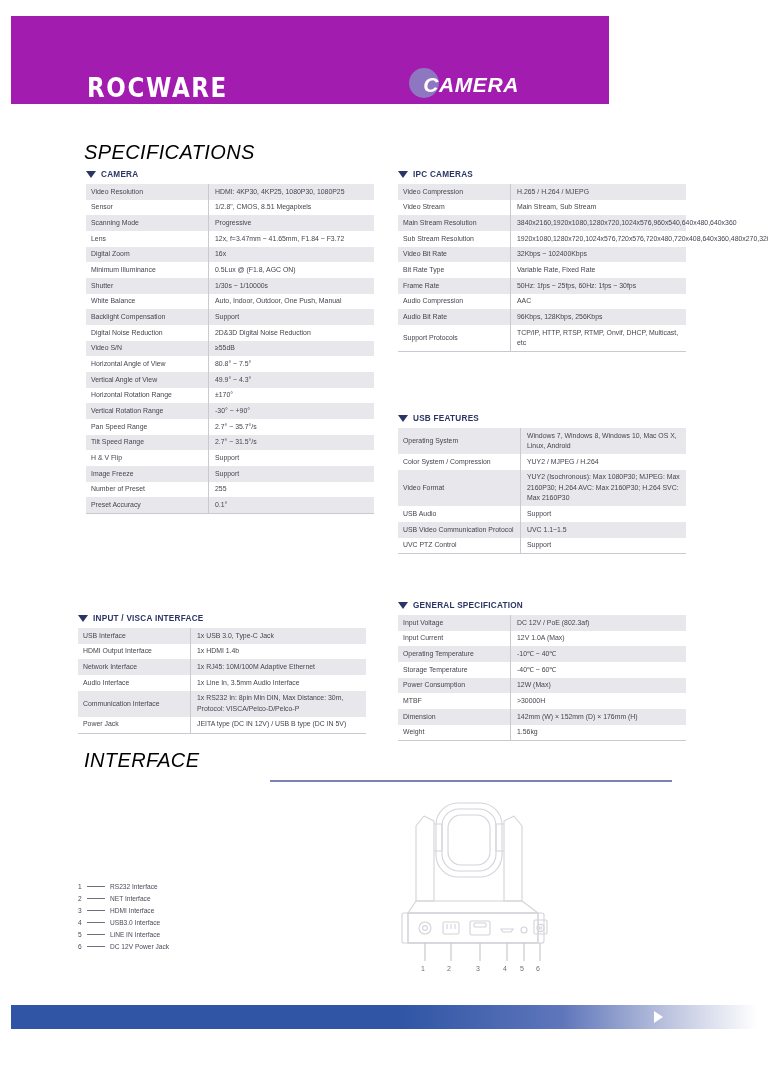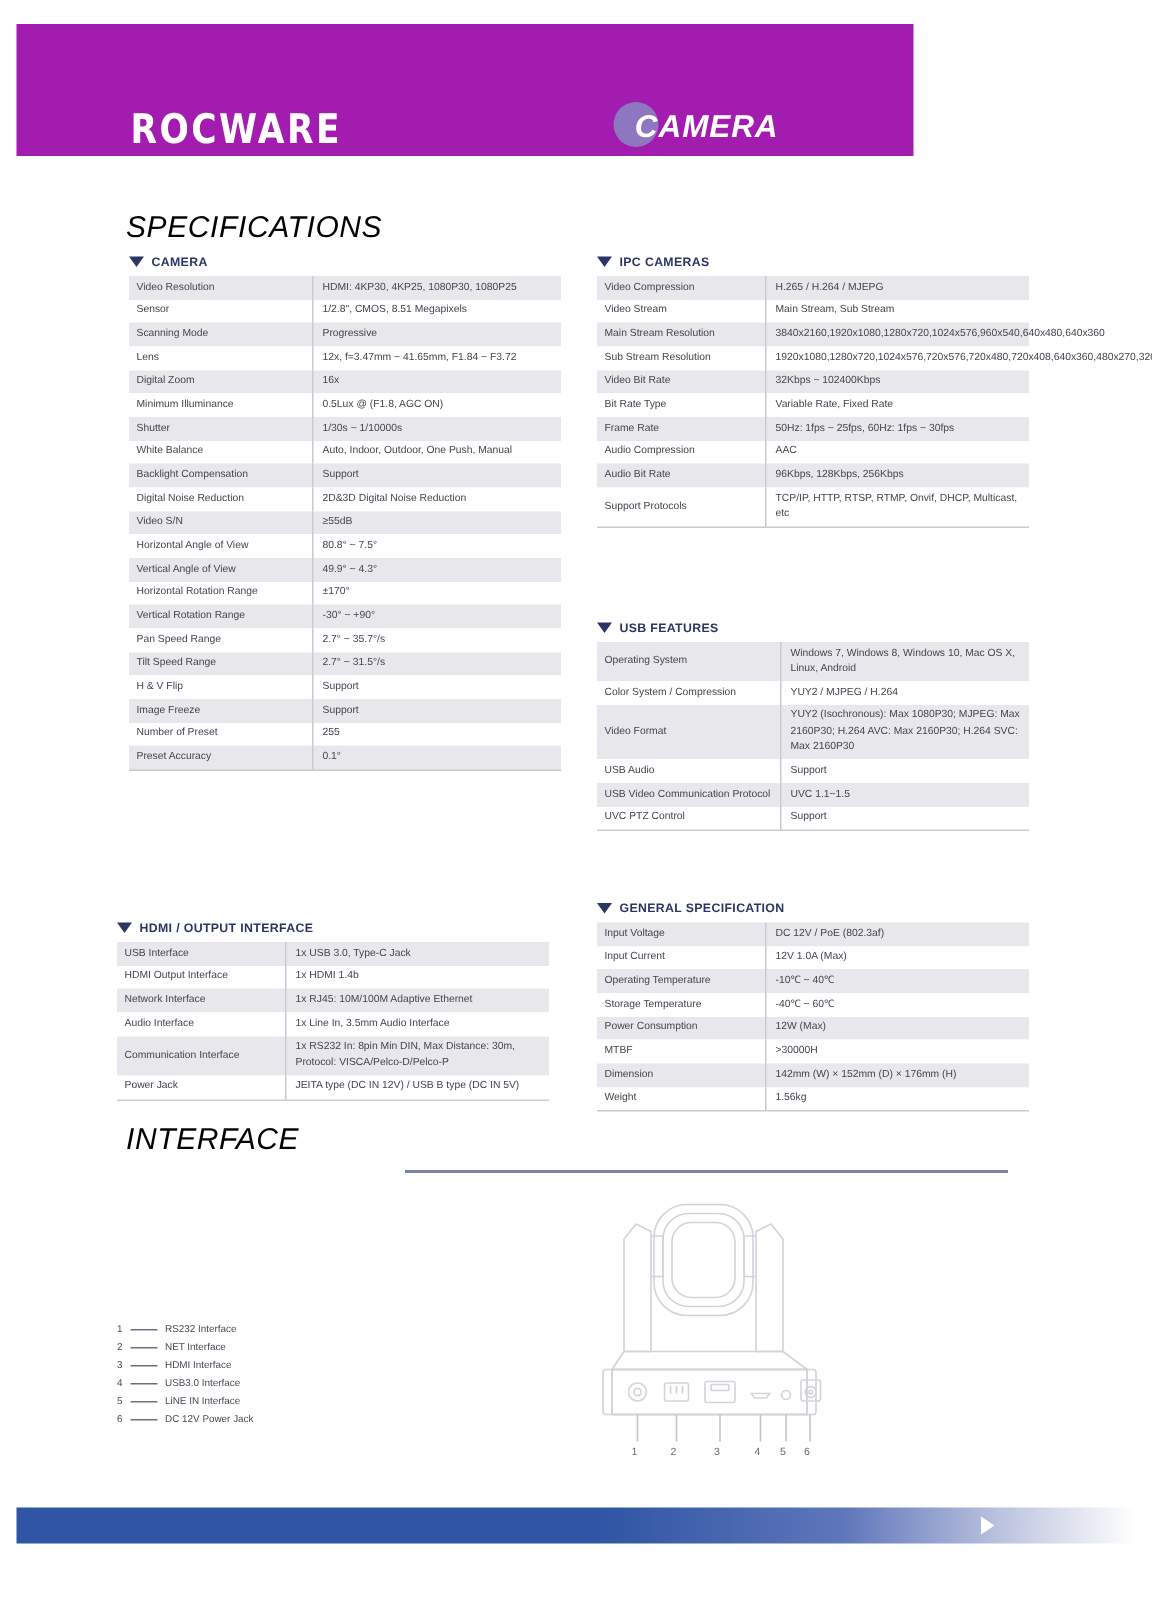--- a/index.html
+++ b/index.html
@@ -320,21 +320,21 @@
           <td class="k">Preset Accuracy</td>
           <td class="v">0.1°</td>
         </tr>
       </tbody>
     </table>
 </div>
 
 <div class="spec-group" id="group-io">
   <div class="group-head">
     <span class="tri"></span>
-    <span class="group-label">HDMI / OUTPUT INTERFACE</span>
+    <span class="group-label">INPUT / VISCA INTERFACE</span>
   </div>
   <table class="spec">
       <tbody>
         <tr class="alt">
           <td class="k">USB Interface</td>
           <td class="v">1x USB 3.0, Type-C Jack</td>
         </tr>
         <tr>
           <td class="k">HDMI Output Interface</td>
           <td class="v">1x HDMI 1.4b</td>

